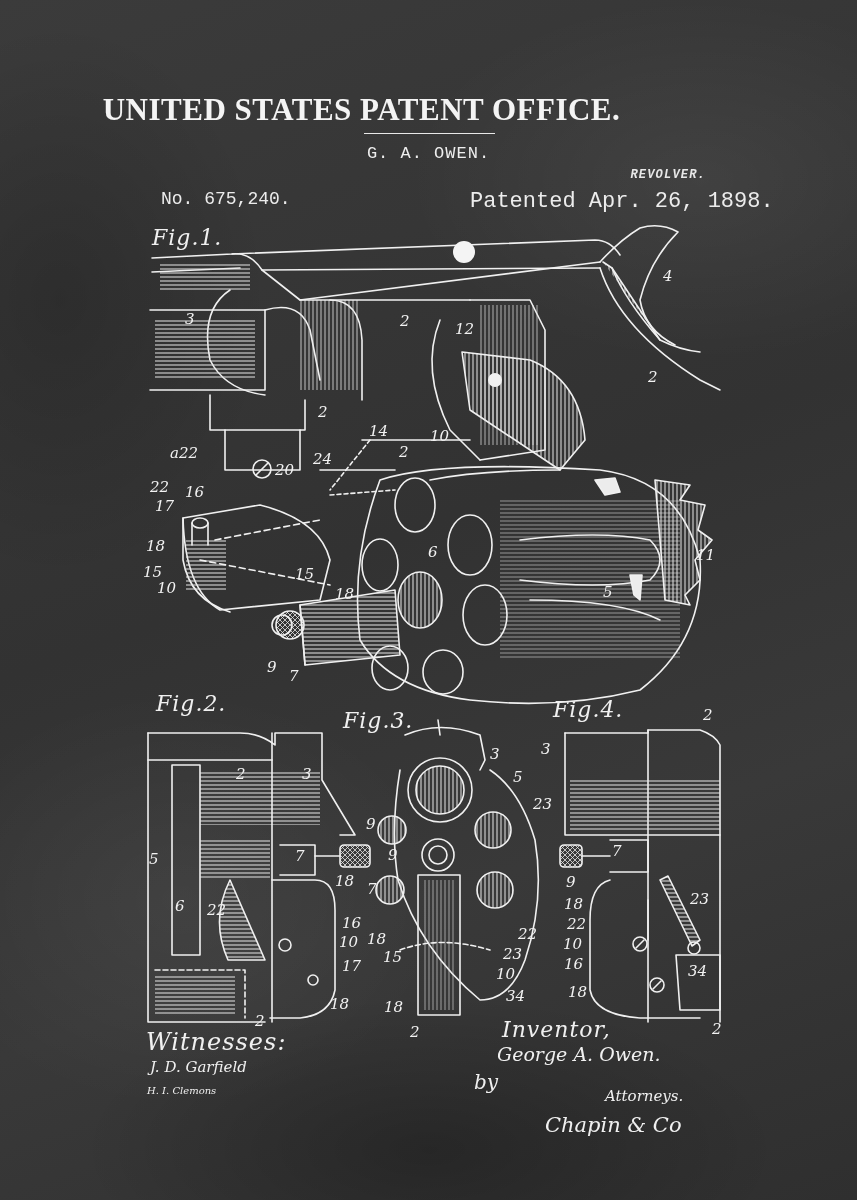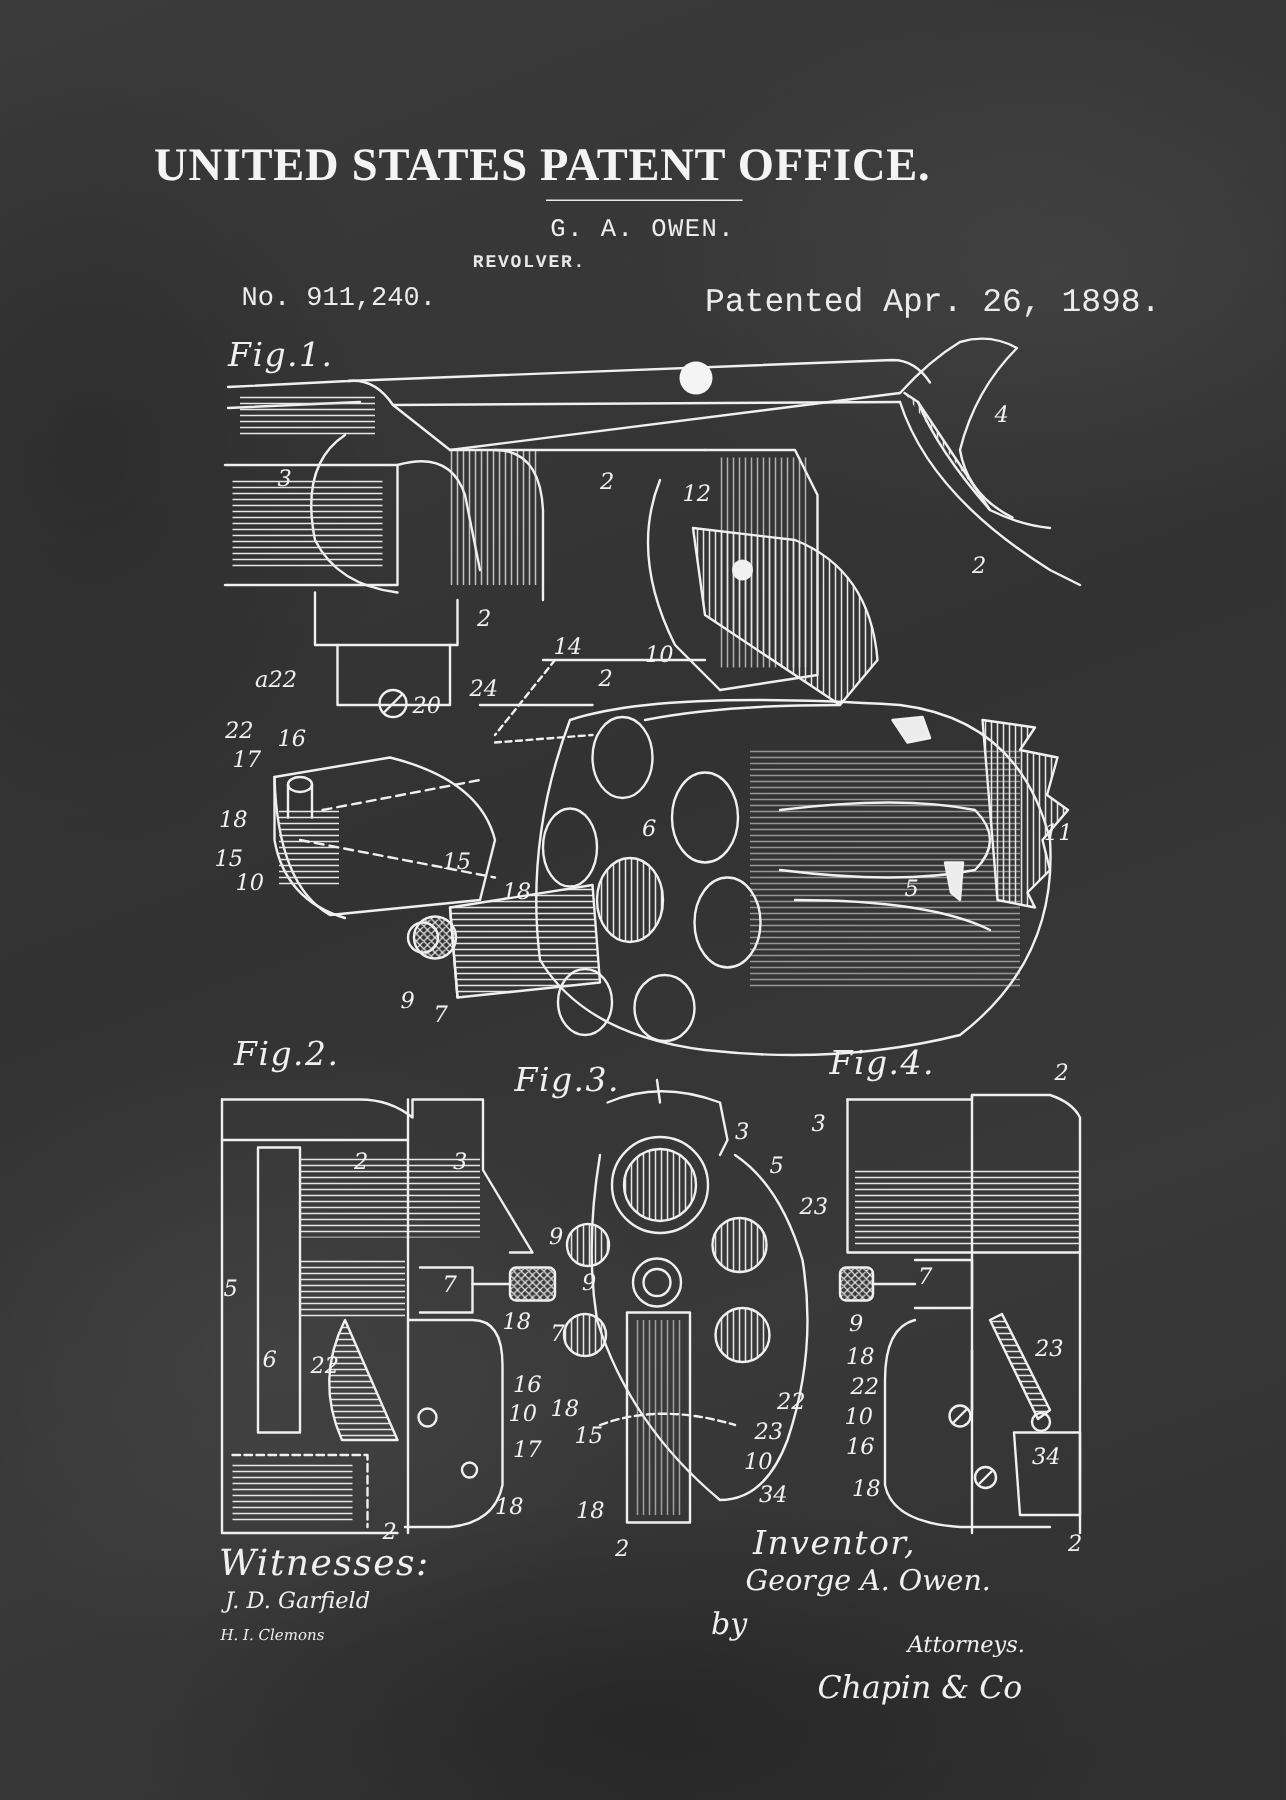--- a/index.html
+++ b/index.html
@@ -24,22 +24,22 @@
     font-size: 31px; letter-spacing: 0.5px; color: #f4f4f4;
   }
   .header-rule {
     position: absolute; left: 364px; top: 133px; width: 131px; height: 1px; background: #e8e8e8;
   }
   .inventor-name {
     position: absolute; left: 0; width: 857px; top: 144px; text-align: center;
     font-family: "Liberation Mono", monospace; font-size: 17px; letter-spacing: 1px; color: #eeeeee;
   }
   .invention-title {
-    position: absolute; left: 0; width: 706px; top: 168px; text-align: center;
-    font-family: "Liberation Mono", monospace; font-weight: bold; font-size: 12px; letter-spacing: 1.2px; color: #e8e8e8;
+    position: absolute; left: 0; width: 706px; top: 168px; text-align: right;
+    font-family: "Liberation Mono", monospace; font-weight: bold; font-size: 12px; letter-spacing: 1.2px; color: #e8e8e8; font-style: italic;
   }
   .patent-no {
     position: absolute; left: 161px; top: 189px;
     font-family: "Liberation Mono", monospace; font-size: 18px; color: #ececec;
   }
   .patent-date {
     position: absolute; left: 470px; top: 189px;
     font-family: "Liberation Mono", monospace; font-size: 22px; color: #ececec;
   }
   .fig-label {
@@ -58,21 +58,21 @@
 </style>
 </head>
 <body>
 
 <div class="board"></div>
 
 <div class="header-title">UNITED STATES PATENT OFFICE.</div>
 <div class="header-rule"></div>
 <div class="inventor-name">G. A. OWEN.</div>
 <div class="invention-title">REVOLVER.</div>
-<div class="patent-no">No. 911,240.</div>
+<div class="patent-no">No. 675,240.</div>
 <div class="patent-date">Patented Apr. 26, 1898.</div>
 
 <svg class="drawing" viewBox="0 0 857 1200" fill="none" stroke="#f0f0f0" stroke-width="1.6" stroke-linecap="round" stroke-linejoin="round">
   <defs>
     <pattern id="hatchH" width="6" height="4" patternUnits="userSpaceOnUse">
       <line x1="0" y1="1" x2="6" y2="1" stroke="#e6e6e6" stroke-width="1"></line>
     </pattern>
     <pattern id="hatchV" width="4" height="6" patternUnits="userSpaceOnUse">
       <line x1="1" y1="0" x2="1" y2="6" stroke="#e6e6e6" stroke-width="1"></line>
     </pattern>

